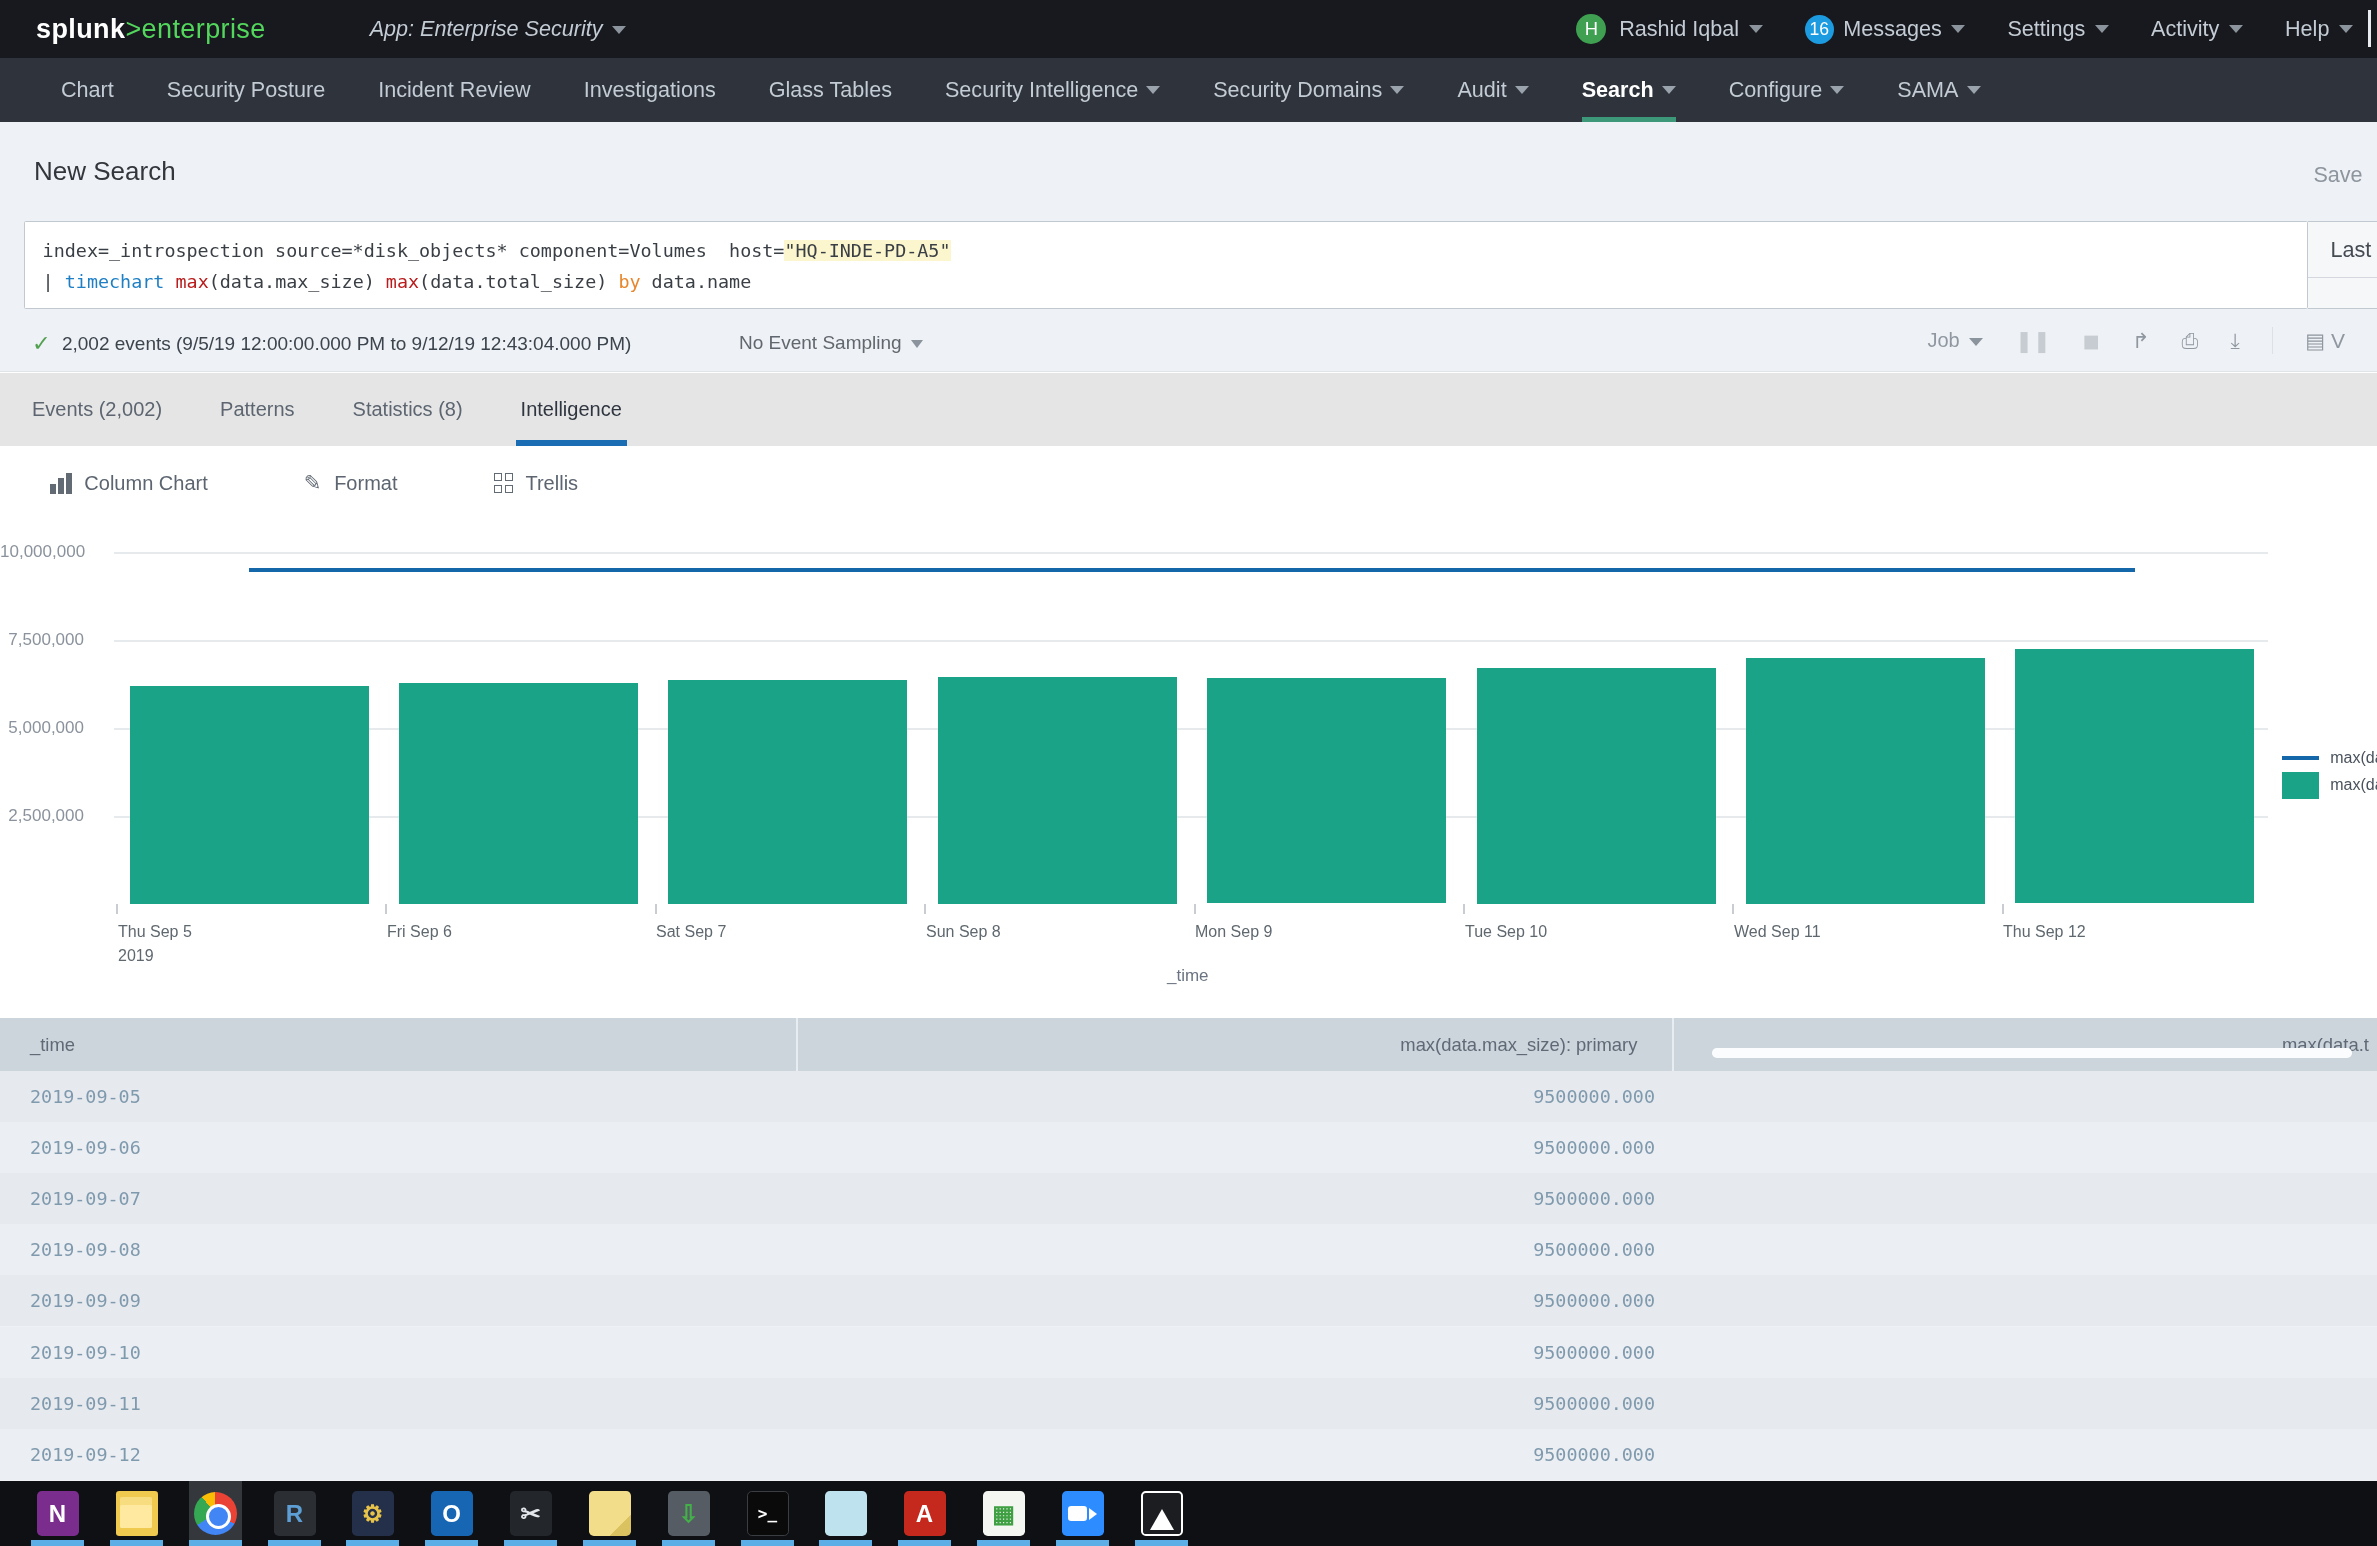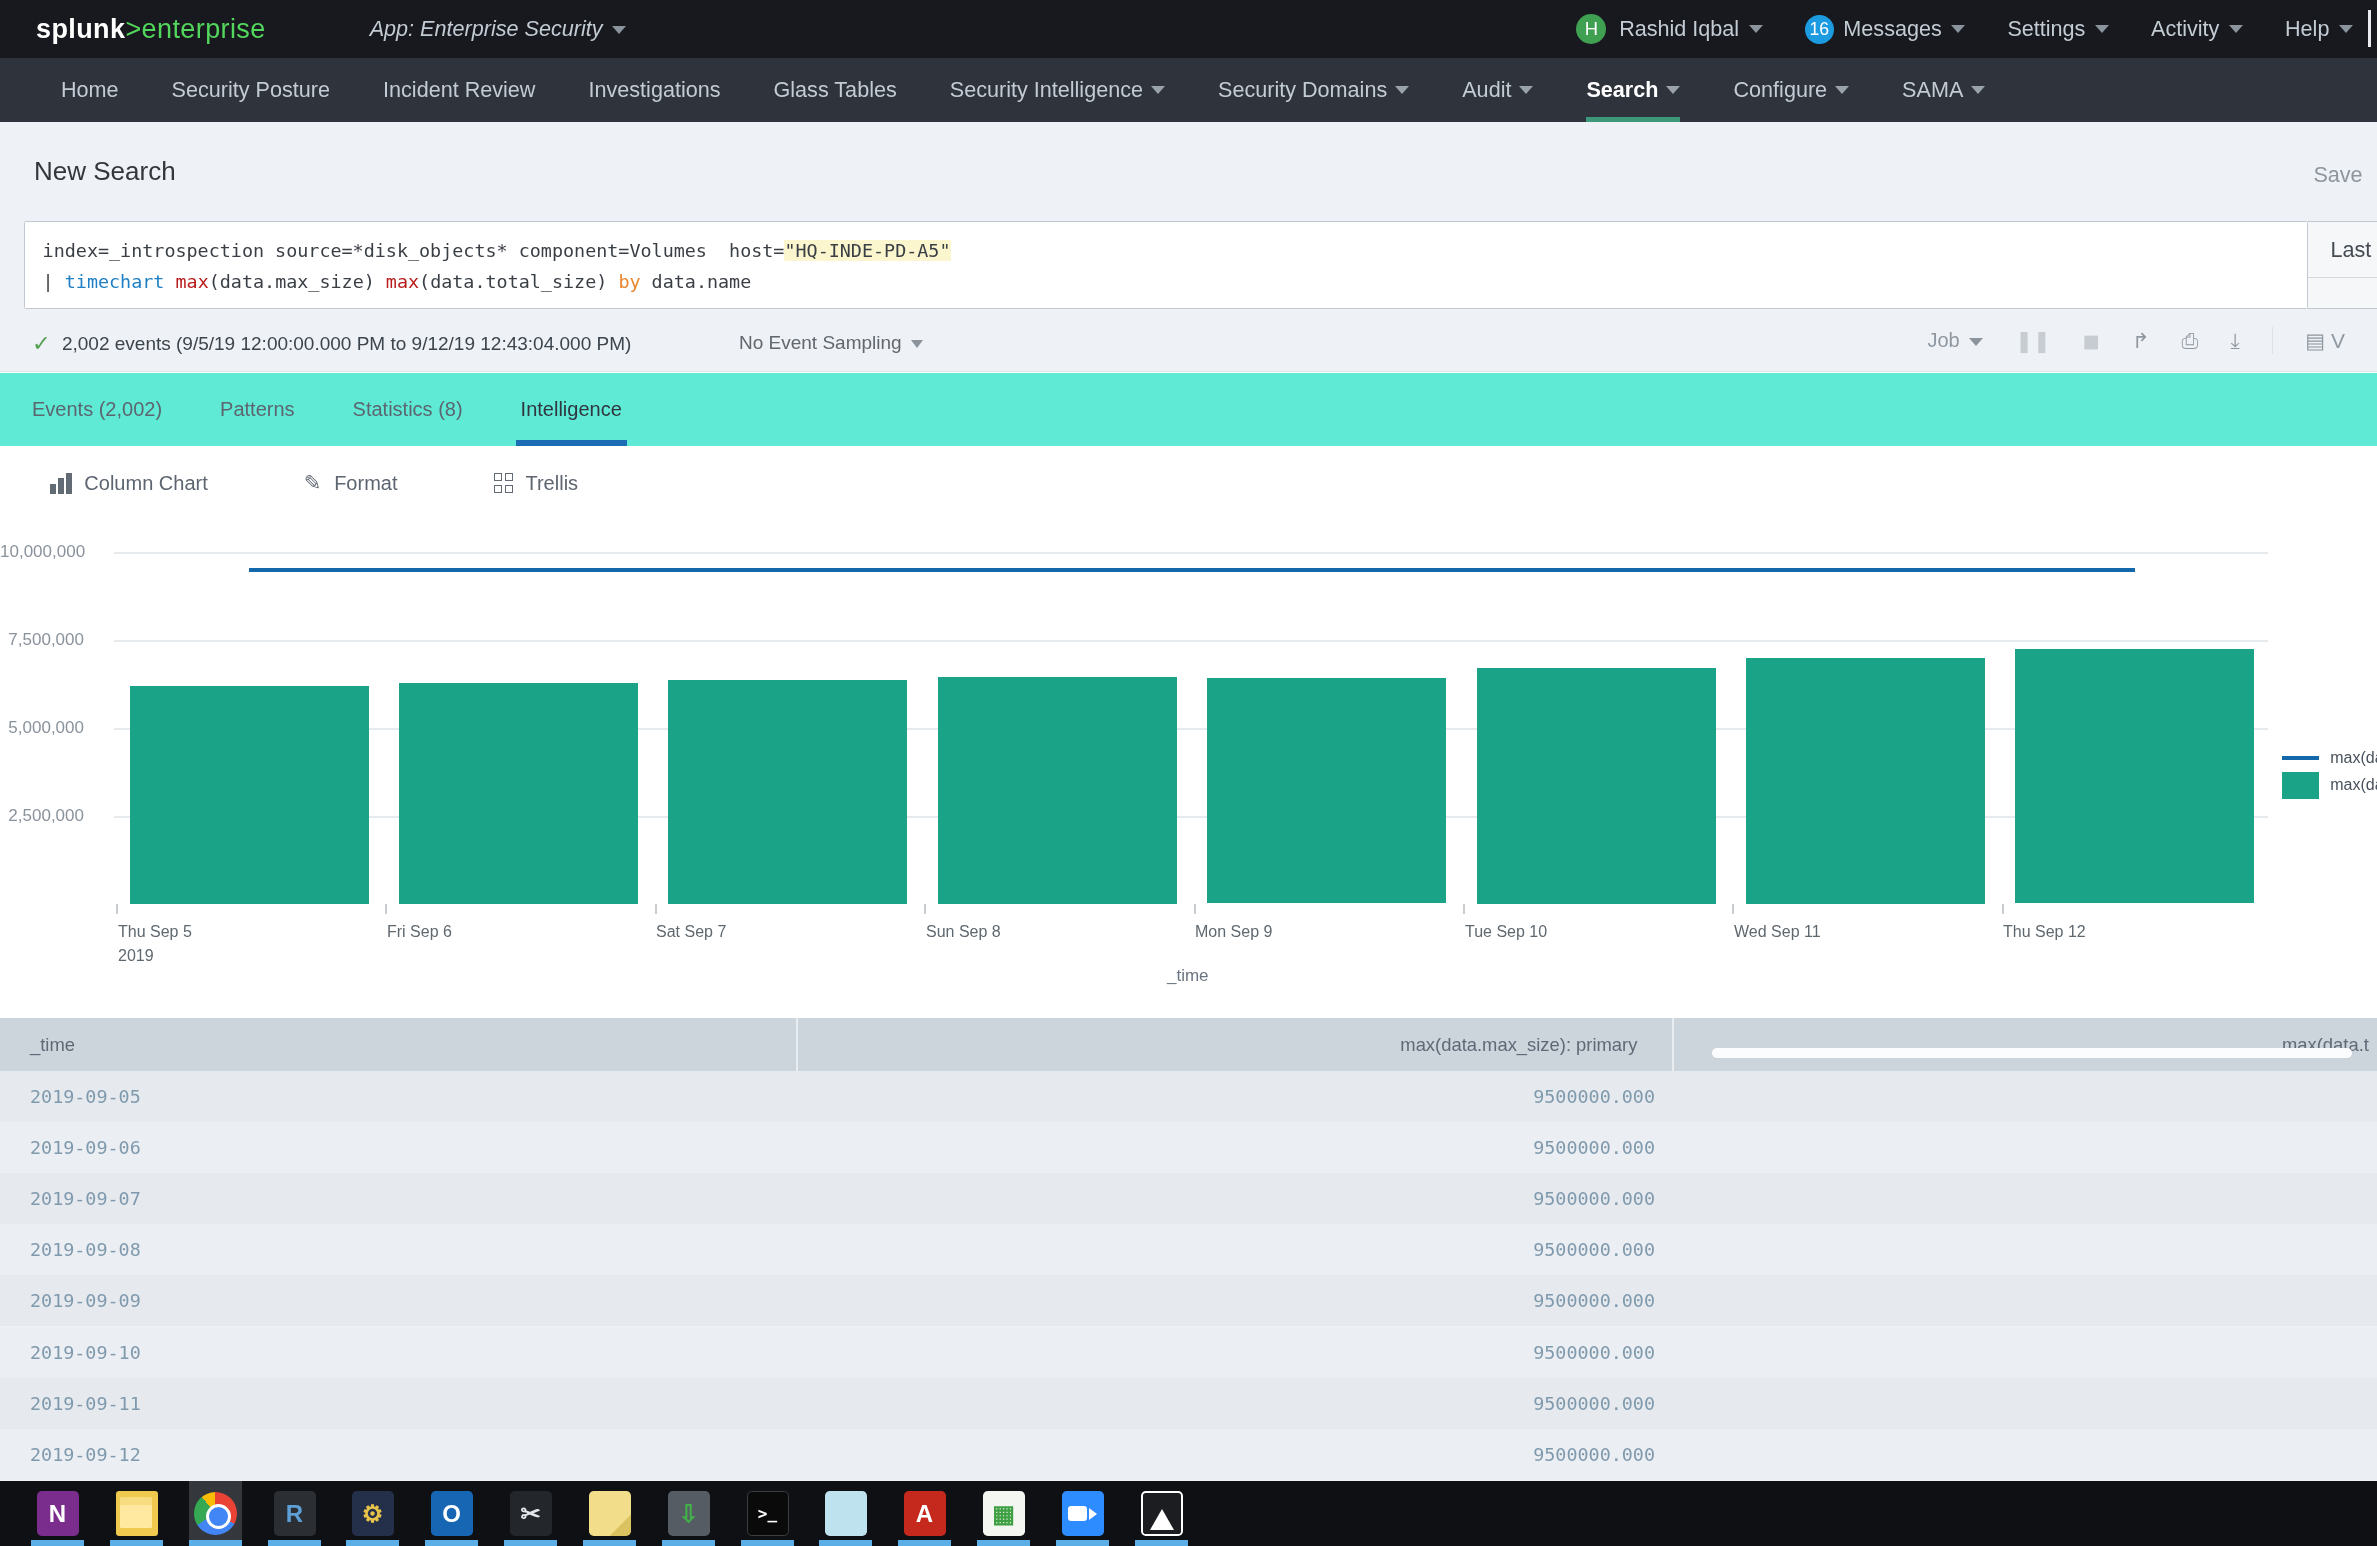--- a/index.html
+++ b/index.html
@@ -50,21 +50,21 @@
   #status-left { position:absolute; left:32px; top:11.2px; display:flex; align-items:center; font-size:19px; color:#3c444d; }
   .check { color:#53a051; font-size:22.4px; margin-right:11.2px; }
   #sampling { position:absolute; left:739px; top:12.8px; font-size:19px; color:#61676e; }
   #sampling .caret { border-top-width:8px; border-left-width:6.4px; border-right-width:6.4px; }
   #job-controls { position:absolute; right:32px; top:8px; display:flex; align-items:center; gap:32px; color:#8f97a0; font-size:20px; }
   .jc-icon { font-size:21px; color:#8f97a0; }
   .jc-disabled { color:#c6ccd2; }
   .jc-sep { width:1.6px; height:27px; background:#dde1e6; }
 
   
-  #tabs-bar { position:absolute; left:0; top:373px; width:2377px; height:74px; background:#5eead4; border-bottom:1.6px solid #d4d8dd; }
+  #tabs-bar { position:absolute; left:0; top:373px; width:2377px; height:74px; background:#e5e5e5; border-bottom:1.6px solid #d4d8dd; }
   #tabs { display:flex; margin-left:32px; height:100%; align-items:center; gap:58px; }
   .tab { font-size:20px; color:#5c6570; position:relative; height:100%; display:flex; align-items:center; white-space:nowrap; }
   .tab.active { color:#2f3640; }
   .tab.active::after { content:""; position:absolute; left:-4.8px; right:-4.8px; bottom:0; height:6.4px; background:#1a6db3; }
 
   
   #viz-controls { position:absolute; left:0; top:446px; width:2377px; height:74px; background:#fff; display:flex; align-items:center; gap:96px; padding-left:50px; }
   .viz-btn { display:flex; align-items:center; gap:12.8px; font-size:20px; color:#5c6570; }
   .vicon { display:inline-flex; align-items:flex-end; gap:2.4px; height:21px; }
   .vicon .vb { width:5.6px; background:#626a74; }
@@ -150,21 +150,21 @@
           <span>Help</span>
           <span class="caret"></span>
         </div>
     </div>
     <div class="find-sliver"></div>
   </div>
 
   <div id="navbar">
     <div id="nav-items">
         <div class="nav-item">
-          <span>Home</span>
+          <span>Chart</span>
         </div>
         <div class="nav-item">
           <span>Security Posture</span>
         </div>
         <div class="nav-item">
           <span>Incident Review</span>
         </div>
         <div class="nav-item">
           <span>Investigations</span>
         </div>

